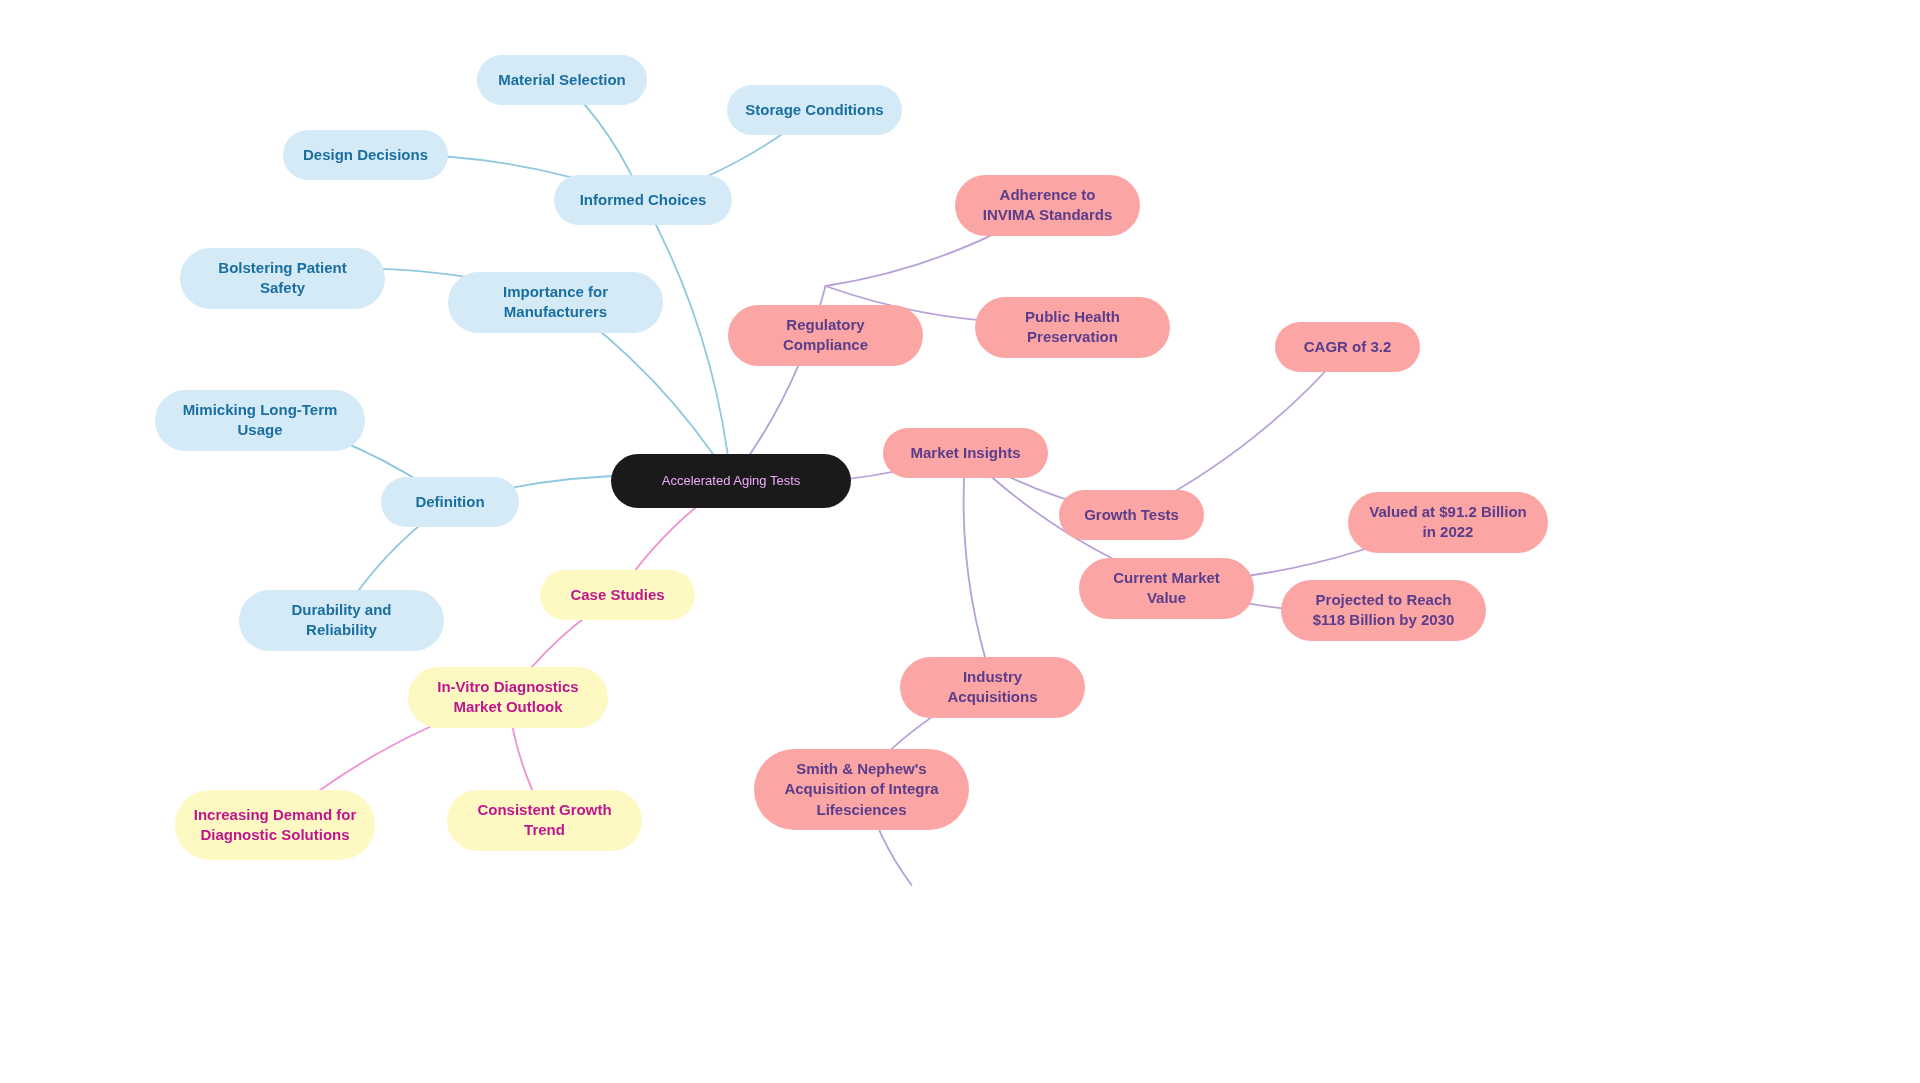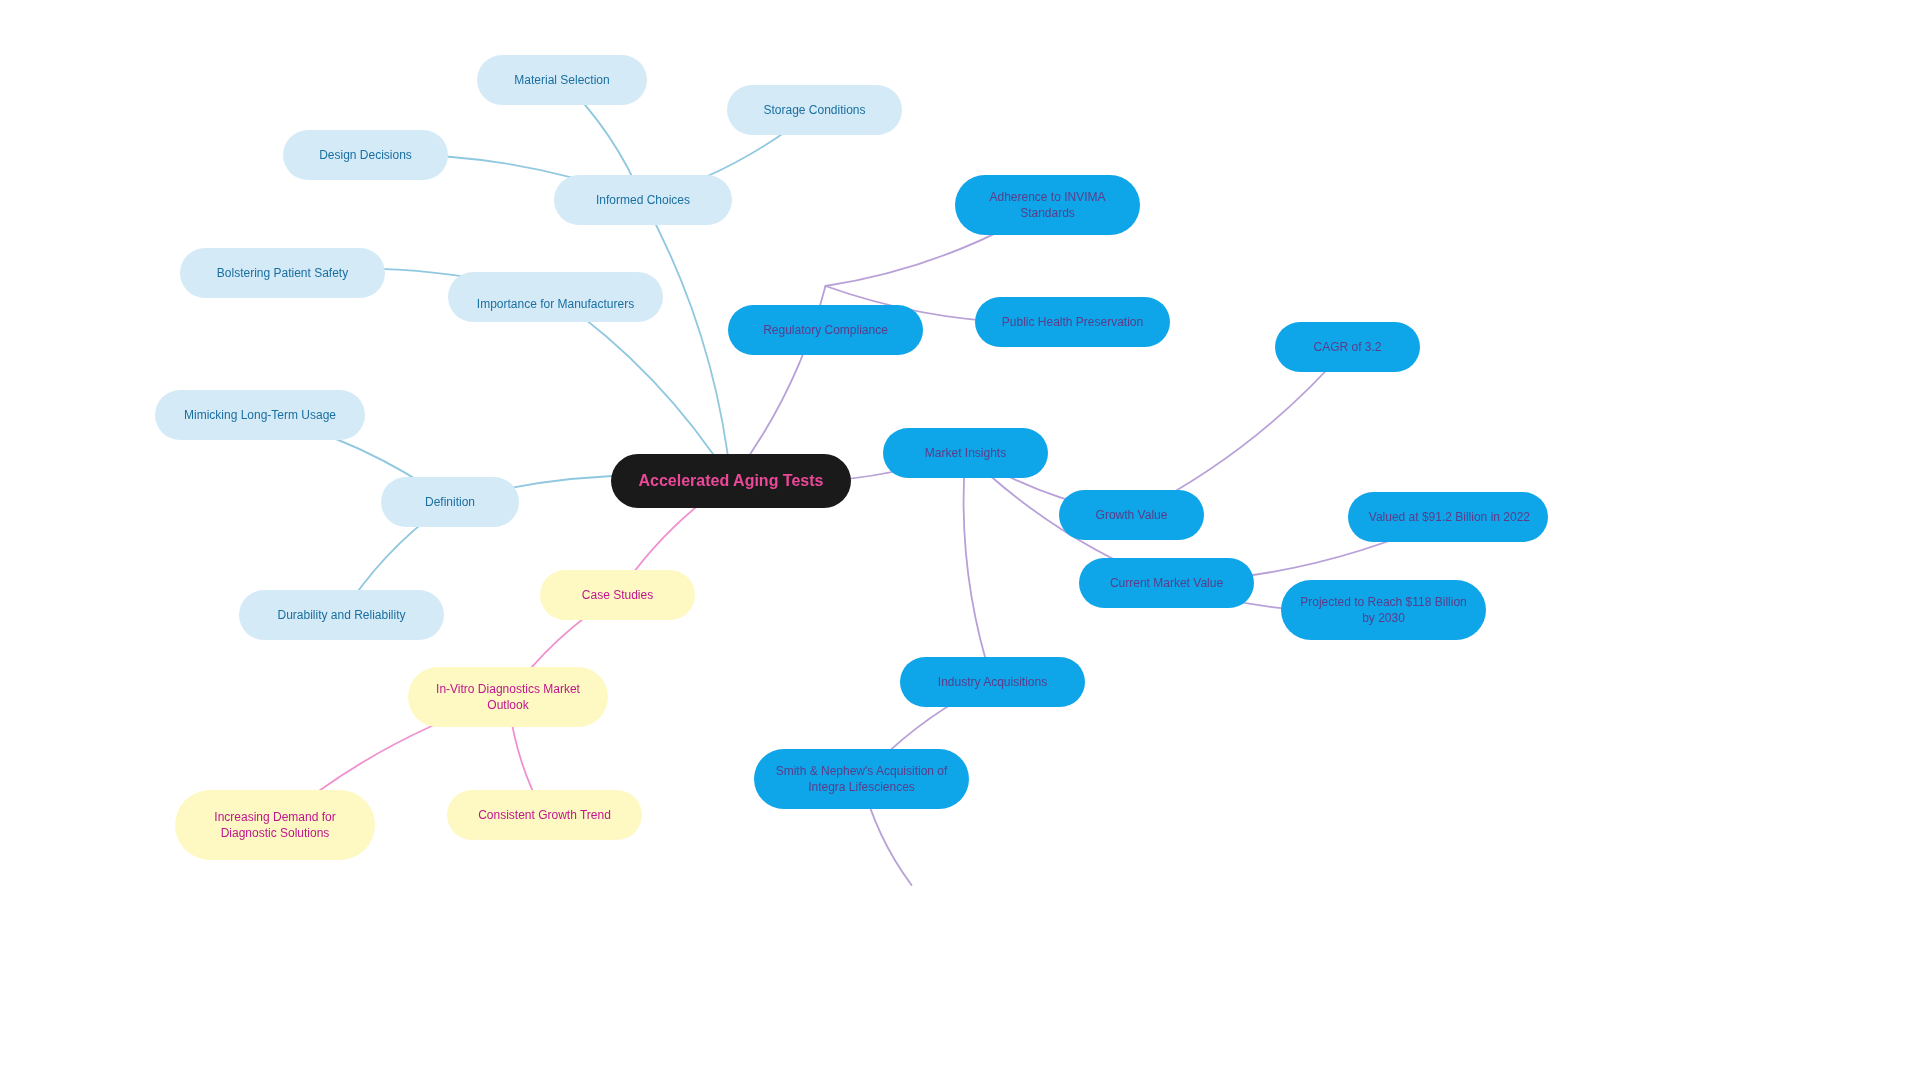--- a/index.html
+++ b/index.html
@@ -24,43 +24,43 @@
       pointer-events: none;
       z-index: 0;
     }
     .node {
       position: absolute;
       border-radius: 50px;
       display: flex;
       align-items: center;
       justify-content: center;
       text-align: center;
-      font-size: 12px;
-      font-weight: 400;
+      font-size: 15px;
+      font-weight: 700;
       z-index: 1;
       padding: 10px 18px;
       line-height: 1.35;
     }
     
     .node-center {
       background: #1a1a1a;
-      color: #ec4899;
-      font-size: 16px;
-      font-weight: 700;
+      color: #f0abfc;
+      font-size: 13px;
+      font-weight: 400;
       border-radius: 40px;
     }
     
     .node-blue {
       background: #d4eaf7;
       color: #1a6fa0;
       border: none;
     }
     
     .node-purple {
-      background: #0ea5e9;
+      background: #fca5a5;
       color: #5a3d8a;
       border: none;
     }
     
     .node-pink {
       background: #fef9c3;
       color: #c0158c;
       border: none;
     }
   </style>
@@ -131,21 +131,21 @@
     <div class="node node-purple" style="left: 955px; top: 175px; width: 185px; min-height: 60px;">
       <span>Adherence to INVIMA Standards</span>
     </div>
     <div class="node node-purple" style="left: 975px; top: 297px; width: 195px; min-height: 50px;">
       <span>Public Health Preservation</span>
     </div>
     <div class="node node-purple" style="left: 883px; top: 428px; width: 165px; min-height: 50px;">
       <span>Market Insights</span>
     </div>
     <div class="node node-purple" style="left: 1059px; top: 490px; width: 145px; min-height: 50px;">
-      <span>Growth Value</span>
+      <span>Growth Tests</span>
     </div>
     <div class="node node-purple" style="left: 1275px; top: 322px; width: 145px; min-height: 50px;">
       <span>CAGR of 3.2</span>
     </div>
     <div class="node node-purple" style="left: 1079px; top: 558px; width: 175px; min-height: 50px;">
       <span>Current Market Value</span>
     </div>
     <div class="node node-purple" style="left: 1348px; top: 492px; width: 200px; min-height: 50px; justify-content: flex-end;">
       <span>Valued at $91.2 Billion in 2022</span>
     </div>

